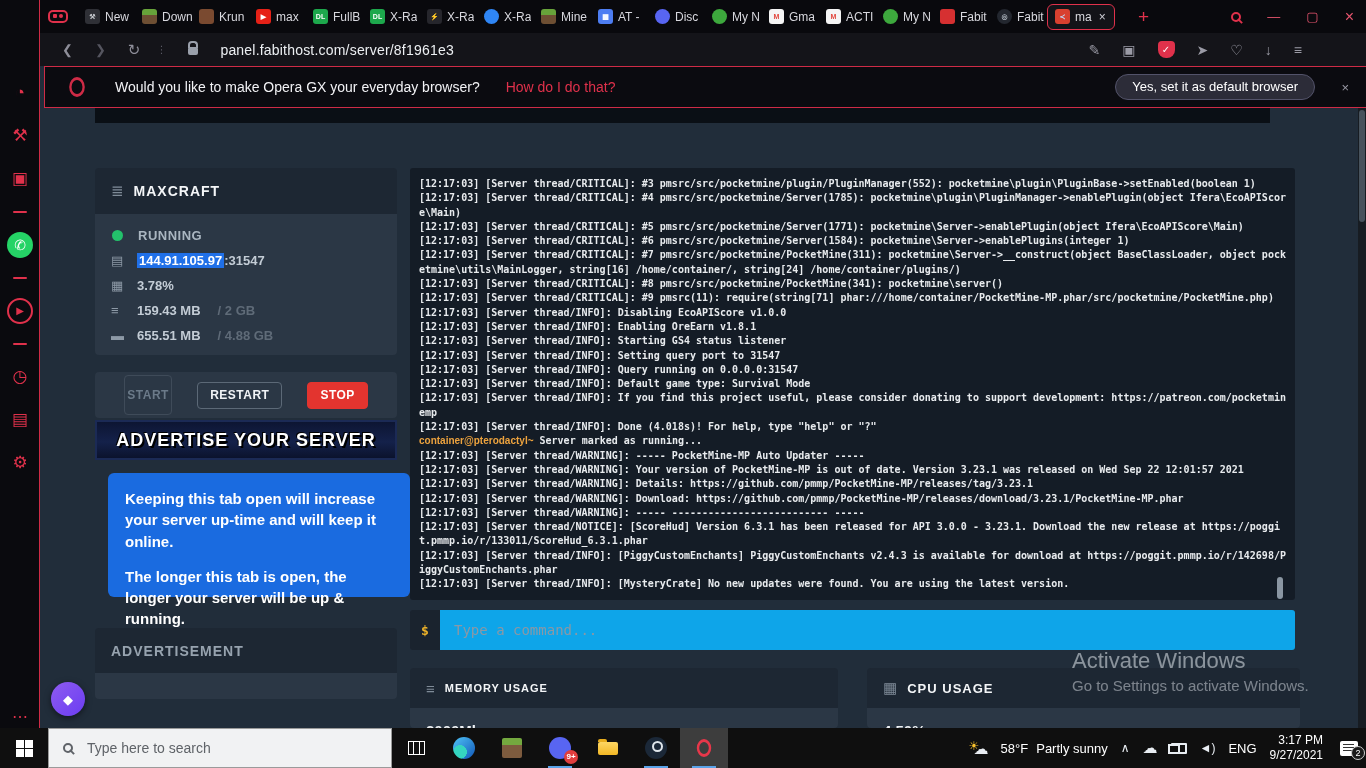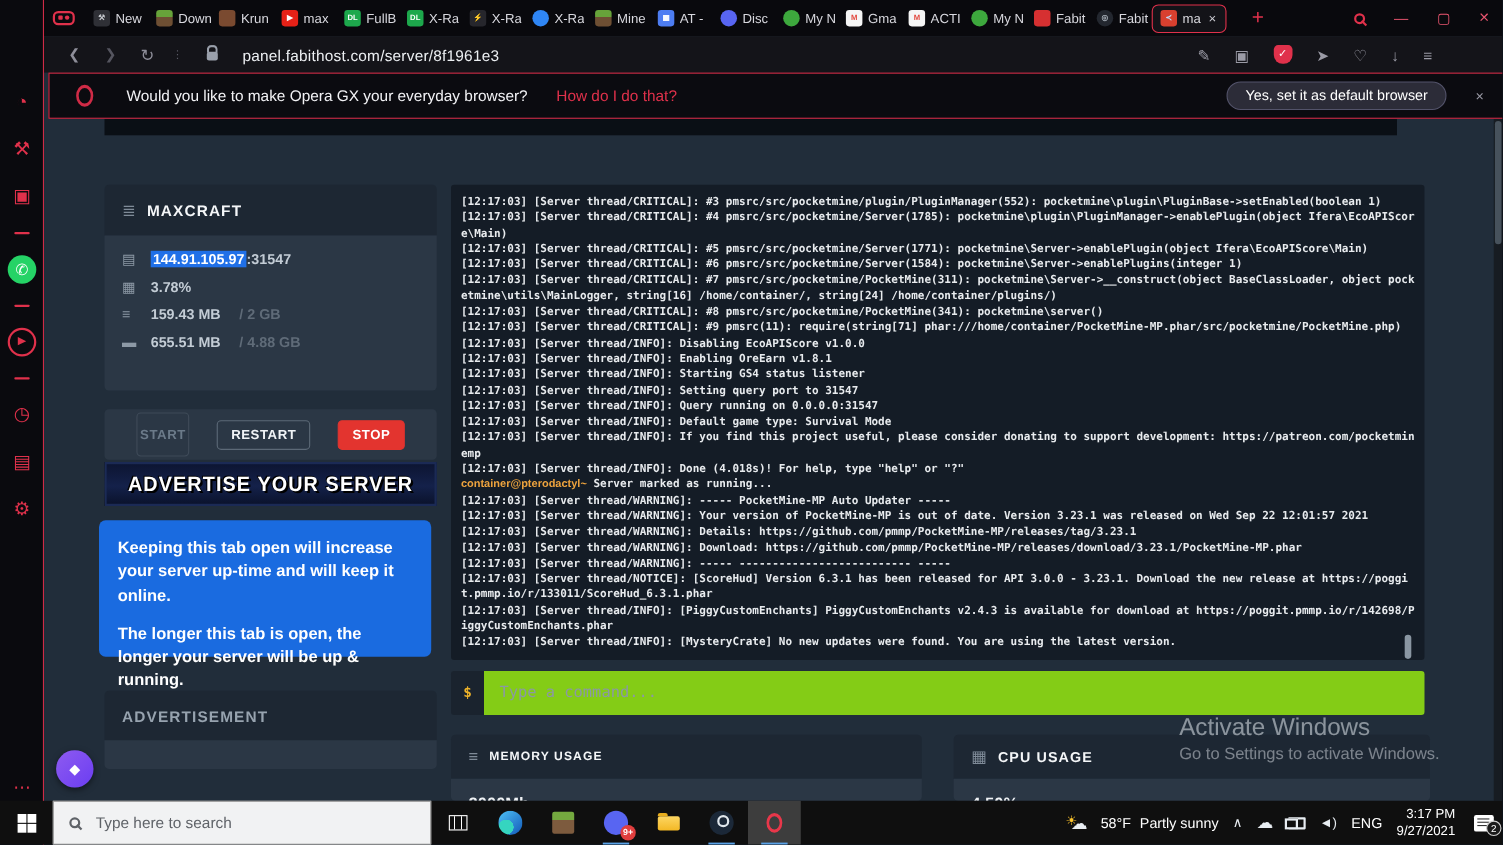--- a/index.html
+++ b/index.html
@@ -71,32 +71,32 @@
 
   .power-card{position:absolute;left:95px;top:372px;width:302px;height:46px;background:#2b3745;border-radius:4px;display:flex;align-items:center;justify-content:center;gap:25px;z-index:2;}
   .btn{height:27px;border-radius:4px;font-size:12px;font-weight:bold;letter-spacing:.5px;padding:0 12px;line-height:25px;cursor:pointer;}
   .btn.start{color:#6b7a89;border:1px solid #3f4b59;background:transparent;}
   .btn.restart{color:#f0f3f6;border:1px solid #5c6977;background:transparent;}
   .btn.stop{color:#fff;background:#e3342f;border:1px solid #e3342f;}
 
   .ad-banner{position:absolute;left:95px;top:420px;width:302px;height:40px;background:linear-gradient(180deg,#0c1430 0%,#14214a 55%,#0a1129 100%);display:flex;align-items:center;justify-content:center;z-index:2;box-shadow:inset 0 0 0 2px #1b2a55;}
   .ad-banner span{color:#fff;font-size:18px;font-weight:bold;letter-spacing:1px;text-shadow:2px 2px 0 #000, -1px -1px 0 #000;transform:scaleY(1.05);}
 
-  .info-box{position:absolute;left:90px;top:473px;width:302px;height:124px;background:#1a6be0;border-radius:6px;padding:15px 17px;color:#fff;font-size:15px;font-weight:bold;line-height:1.42;z-index:2;}
+  .info-box{position:absolute;left:108px;top:473px;width:302px;height:124px;background:#1a6be0;border-radius:6px;padding:15px 17px;color:#fff;font-size:15px;font-weight:bold;line-height:1.42;z-index:2;}
   .info-box .p2{margin-top:14px;}
 
   
   #console{position:absolute;left:410px;top:168px;width:885px;height:432px;background:#141c26;border-radius:3px;padding:9px 9px;overflow:hidden;z-index:2;}
   .cline{font-family:"DejaVu Sans Mono",monospace;font-size:10px;font-weight:bold;line-height:14.3px;color:#e8ebee;white-space:pre-wrap;word-break:break-all;}
   .cprompt{color:#eda33e;}
   .con-thumb{position:absolute;left:1277px;top:577px;width:6px;height:22px;background:#8a96a2;border-radius:3px;z-index:3;cursor:pointer;}
 
   #command-row{position:absolute;left:410px;top:610px;width:885px;height:40px;display:flex;z-index:2;}
   .dollar-box{width:30px;background:#1a232e;color:#f0b429;font-family:"DejaVu Sans Mono",monospace;font-size:13px;font-weight:bold;display:flex;align-items:center;justify-content:center;border-radius:3px 0 0 3px;}
-  #command-input{flex:1;border:none;outline:none;background:#84cc16;font-family:"DejaVu Sans Mono",monospace;font-size:14px;color:#444;padding:0 14px;border-radius:0 3px 3px 0;}
+  #command-input{flex:1;border:none;outline:none;background:#0ea5e9;font-family:"DejaVu Sans Mono",monospace;font-size:14px;color:#444;padding:0 14px;border-radius:0 3px 3px 0;}
   #command-input::placeholder{color:#8b98a5;}
 
   .usage-val{color:#eef1f4;font-size:15px;font-weight:bold;padding:14px 0 0 16px;}
 
   
   #pg-track{position:absolute;left:1358px;top:108px;width:8px;height:620px;background:#171c22;z-index:4;}
   #pg-thumb{position:absolute;left:1359px;top:110px;width:6px;height:112px;background:#47525c;border-radius:3px;z-index:5;cursor:pointer;}
   #chat-bubble{position:absolute;left:51px;top:682px;width:34px;height:34px;border-radius:50%;background:linear-gradient(135deg,#8e5bf0,#6b3df2);color:#fff;font-size:13px;display:flex;align-items:center;justify-content:center;z-index:35;cursor:pointer;box-shadow:0 2px 6px rgba(0,0,0,.5);}
   #watermark{position:absolute;left:1072px;top:648px;z-index:6;pointer-events:none;}
   #watermark .w1{color:rgba(228,233,238,.55);font-size:22px;}
@@ -277,20 +277,24 @@
 
   <div id="page"></div>
   <div id="nav-strip"></div>
 
   <div class="card-head" style="left:95px;top:168px;width:302px;height:46px;">
     <span class="head-ic">≣</span>
     <span class="head-tt">MAXCRAFT</span>
   </div>
   <div class="card-body" style="left:95px;top:214px;width:302px;height:141px;padding-top:9px;">
     <div class="stat-row">
+      <span class="dot"></span>
+      <span class="run-label">RUNNING</span>
+    </div>
+    <div class="stat-row">
       <span class="stat-ic">▤</span>
       <span class="ip-sel">144.91.105.97</span>
         <span>:31547</span>
     </div>
     <div class="stat-row">
       <span class="stat-ic">▦</span>
       <span>3.78%</span>
     </div>
     <div class="stat-row">
       <span class="stat-ic">≡</span>

